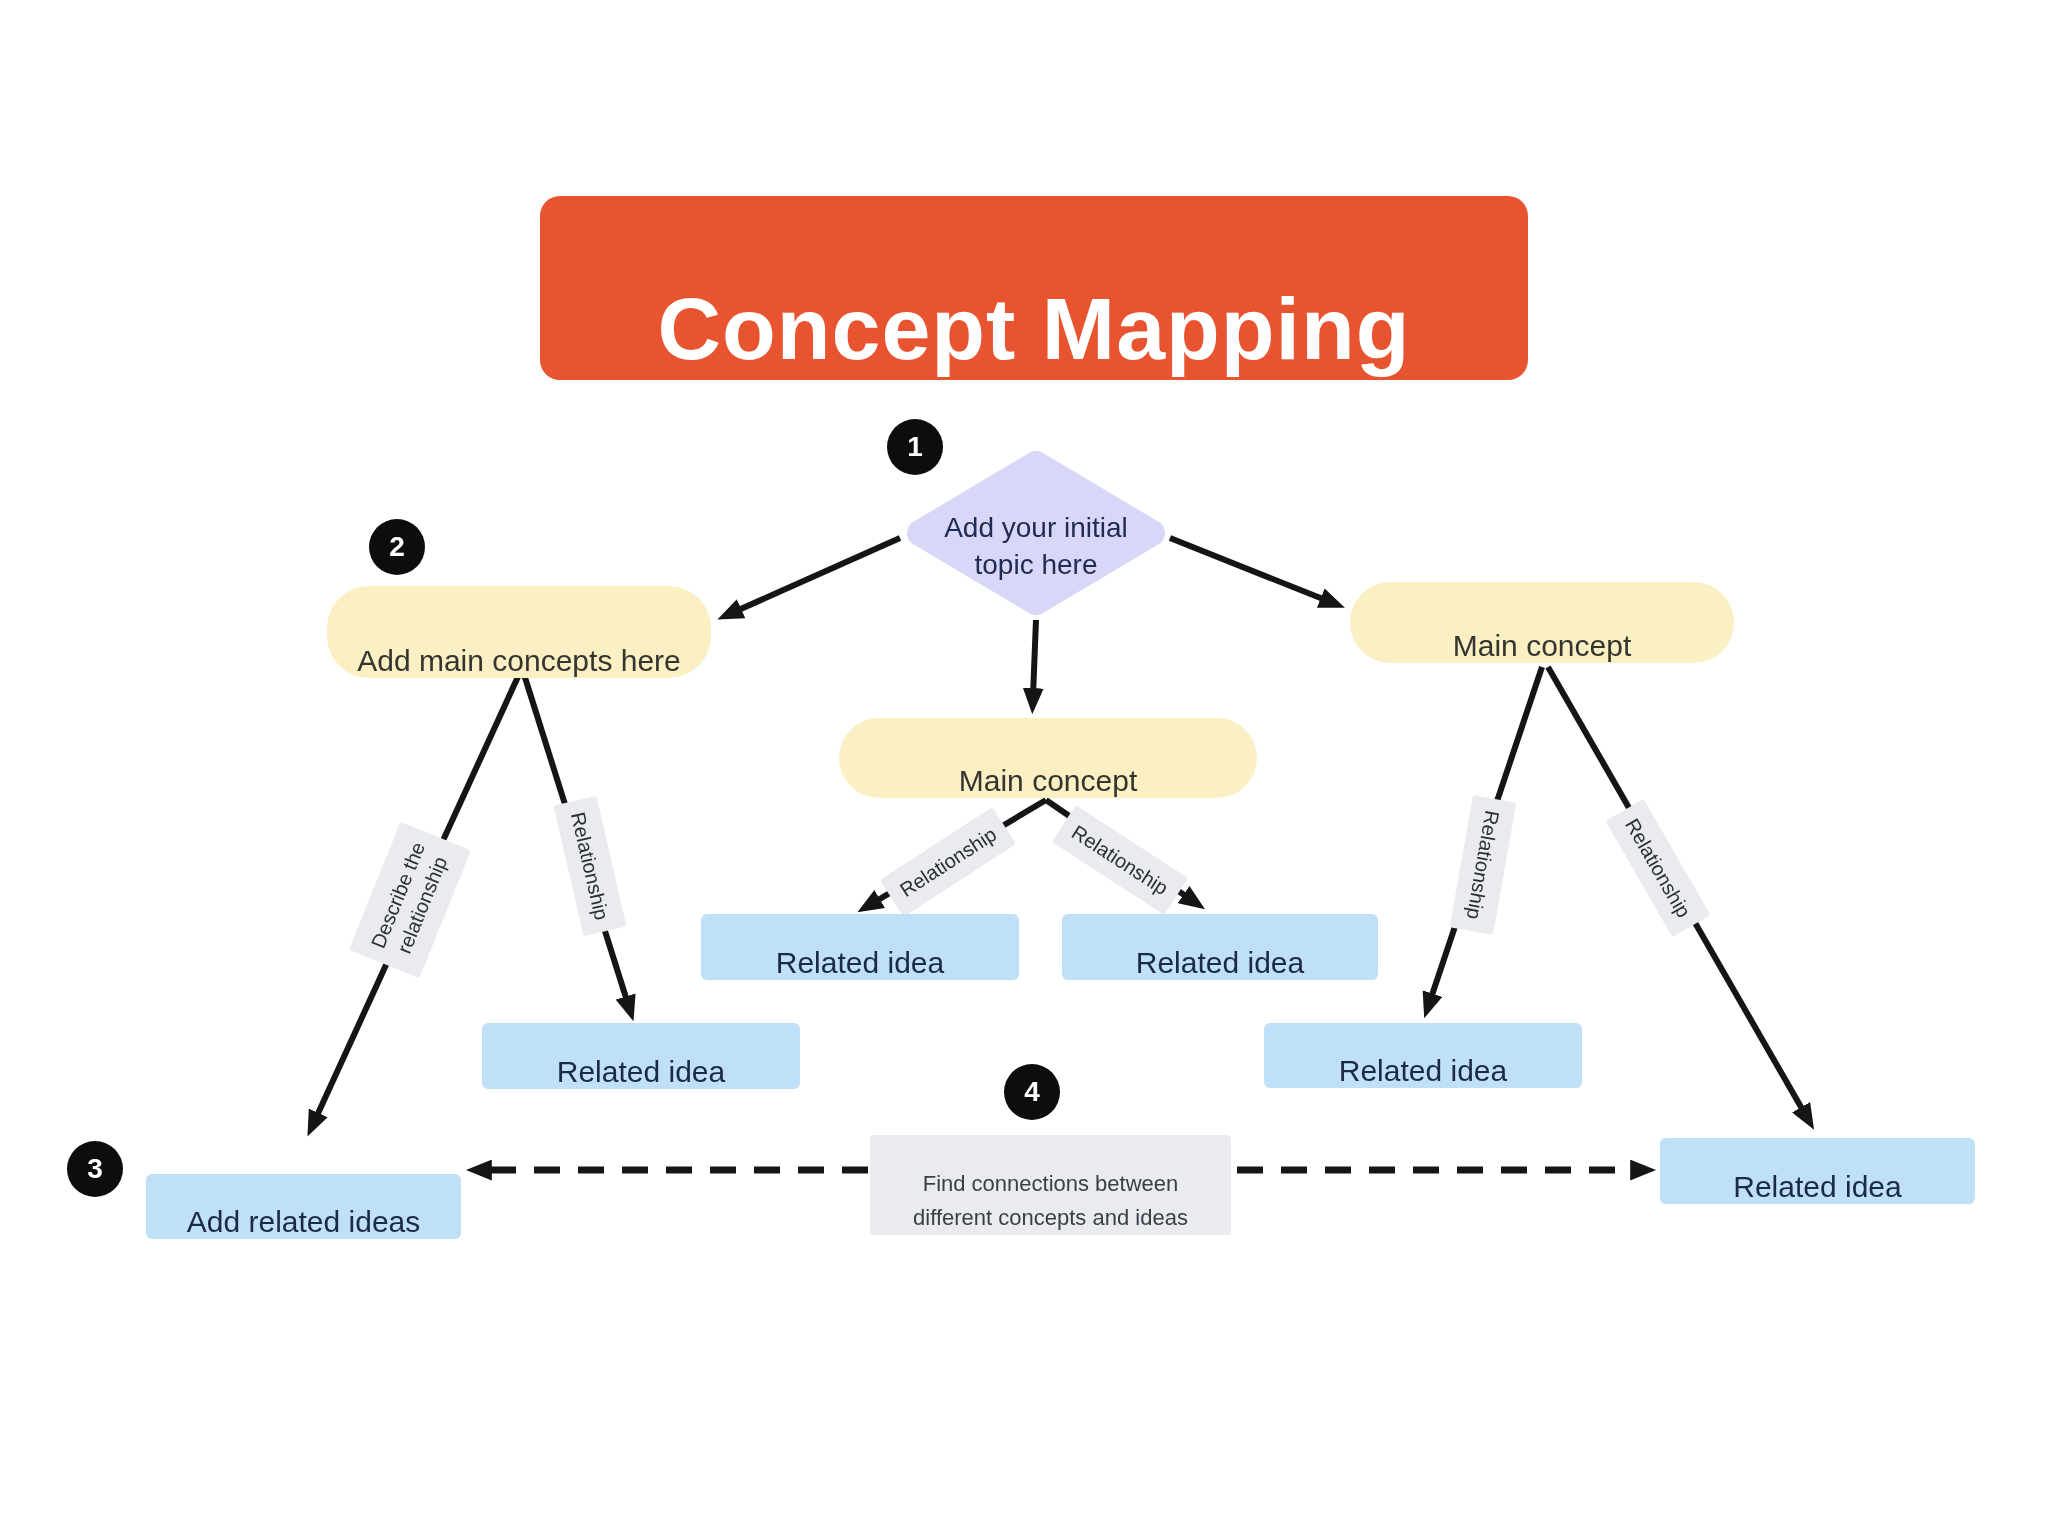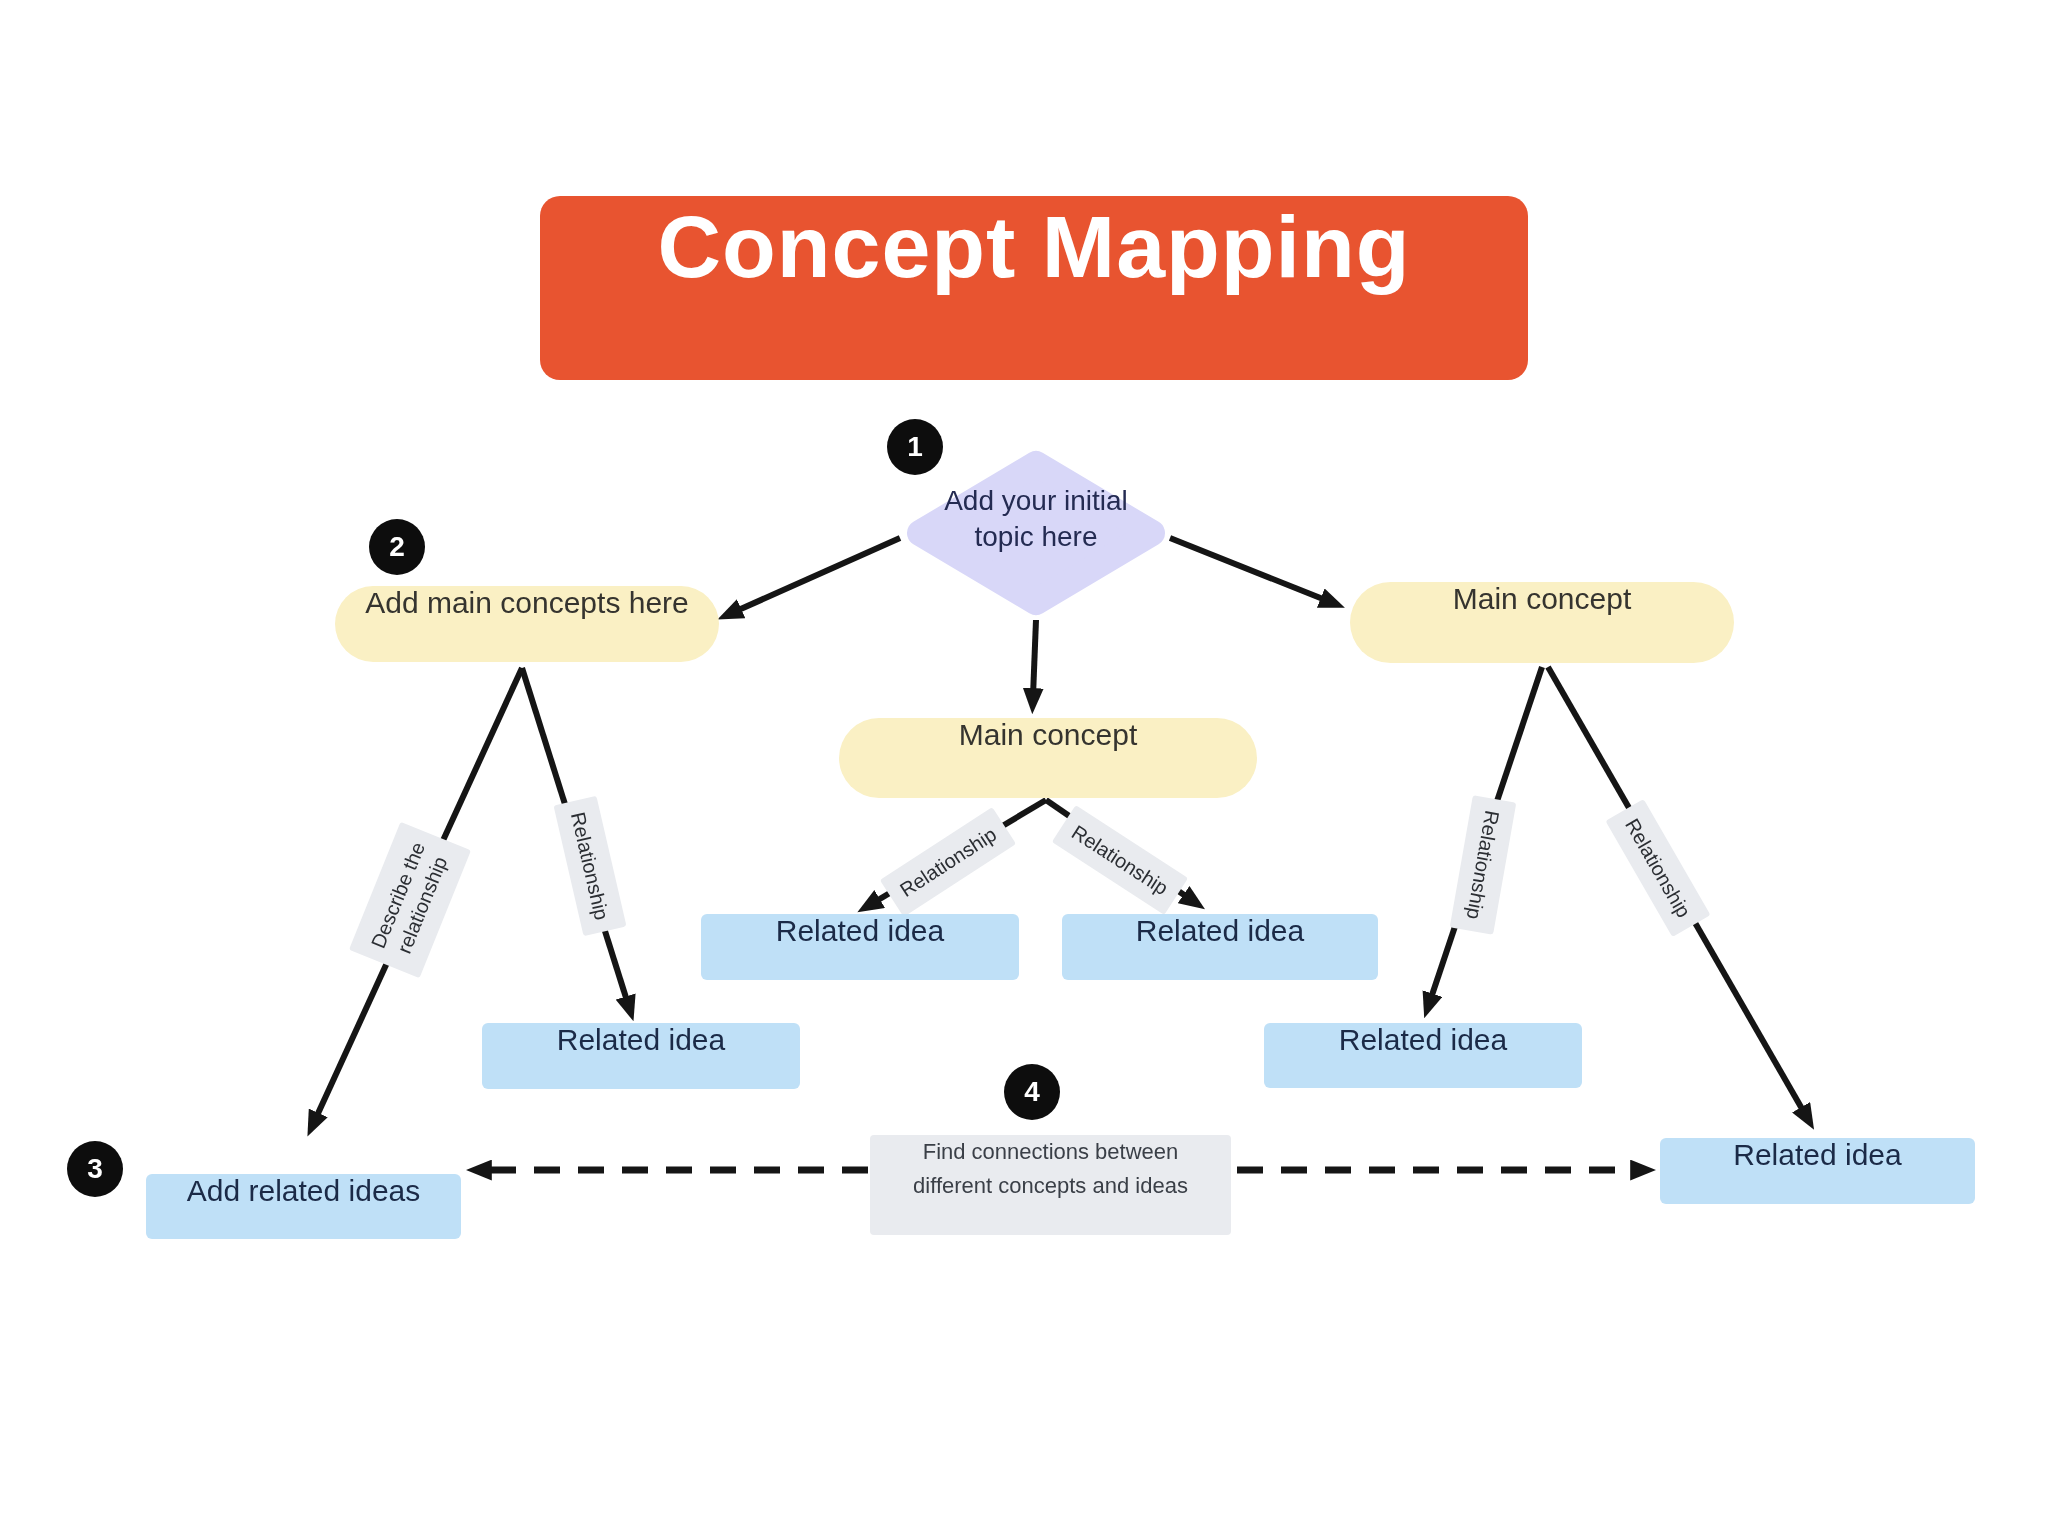--- a/index.html
+++ b/index.html
@@ -6,21 +6,21 @@
     --banner:#E85430; --yellow:#FAF0C4; --blue:#BFE0F7; --purple:#D8D7F8;
     --gray:#E9EBEF; --ink:#151515; --ink-dark:#35342F; --ink-navy:#1B2A47;
     --ink-indigo:#242B52; --note-ink:#3A3F47; --white:#FFFFFF;
   }
   html,body{margin:0;padding:0;background:#fff;}
   #canvas{
     position:relative; width:2048px; height:1536px; background:var(--white);
     font-family:"Liberation Sans","DejaVu Sans",sans-serif; overflow:hidden;
   }
   #edges{position:absolute;left:0;top:0;z-index:1;}
-  .node{position:absolute; display:flex; align-items:flex-start; justify-content:center;
+  .node{position:absolute; display:flex; align-items:flex-end; justify-content:center;
         text-align:center; z-index:3; box-sizing:border-box;}
   .banner{background:var(--banner); border-radius:20px; color:var(--white);
           font-size:88px; font-weight:700; letter-spacing:1px;}
   .pill{background:var(--yellow); border-radius:42px; color:var(--ink-dark); font-size:30px;}
   .blue{background:var(--blue); border-radius:6px; color:var(--ink-navy); font-size:30px;}
   .diamond-text{color:var(--ink-indigo); font-size:28px; line-height:1.3; z-index:3;}
   .note{background:var(--gray); color:var(--note-ink); font-size:22px; line-height:1.55;
         border-radius:4px; padding:0 18px;}
   .badge{position:absolute; width:56px; height:56px; border-radius:50%; background:#0D0D0D;
          color:var(--white); font-size:28px; font-weight:700; display:flex;
@@ -65,21 +65,21 @@
   </svg>
 
   <div class="node banner" style="left:540px; top:196px; width:988px; height:184px;">
     <span>Concept Mapping</span>
   </div>
 
   <div class="node diamond-text" style="left:916px; top:483px; width:240px; height:100px;">
     <span>Add your initial topic here</span>
   </div>
 
-  <div class="node pill" style="left:335px; top:586px; width:384px; height:76px;">
+  <div class="node pill" style="left:327px; top:586px; width:384px; height:92px;">
     <span>Add main concepts here</span>
   </div>
   <div class="node pill" style="left:839px; top:718px; width:418px; height:80px;">
     <span>Main concept</span>
   </div>
   <div class="node pill" style="left:1350px; top:582px; width:384px; height:81px;">
     <span>Main concept</span>
   </div>
 
   <div class="node blue" style="left:701px; top:914px; width:318px; height:66px;">

